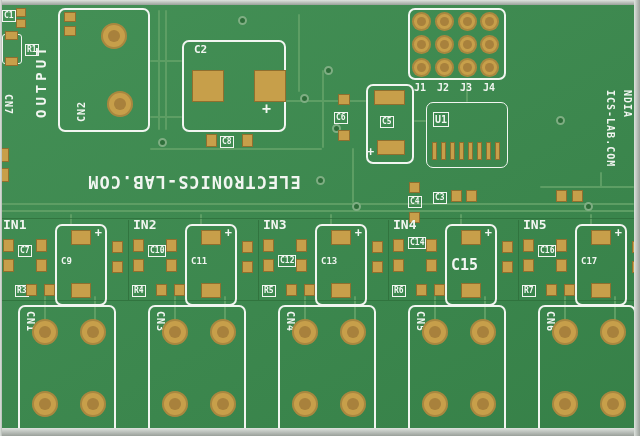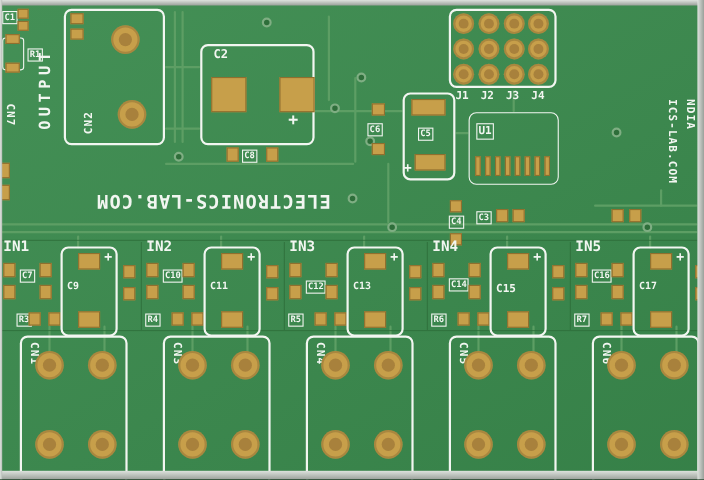--- a/index.html
+++ b/index.html
@@ -224,30 +224,30 @@
       <div class="plus" style="right:3px;top:0;font-size:12px">+</div>
     </div>
     <div class="p" style="left:112px;top:26px;width:11px;height:12px"></div>
     <div class="p" style="left:112px;top:46px;width:11px;height:12px"></div>
   </div>
 
   <div class="channel" style="left:390px">
     <div class="silk" style="left:3px;top:3px;font-size:13px">IN4</div>
     <div class="p" style="left:3px;top:24px;width:11px;height:13px"></div>
     <div class="p" style="left:3px;top:44px;width:11px;height:13px"></div>
-    <div class="silk box" style="left:18px;top:38px">C14</div>
+    <div class="silk box" style="left:18px;top:22px">C14</div>
     <div class="p" style="left:36px;top:24px;width:11px;height:13px"></div>
     <div class="p" style="left:36px;top:44px;width:11px;height:13px"></div>
     <div class="silk box" style="left:2px;top:70px">R6</div>
     <div class="p" style="left:26px;top:69px;width:11px;height:12px"></div>
     <div class="p" style="left:44px;top:69px;width:11px;height:12px"></div>
     <div class="outline" style="left:55px;top:9px;width:52px;height:82px">
       <div class="p" style="left:14px;top:4px;width:20px;height:15px"></div>
       <div class="p" style="left:14px;top:57px;width:20px;height:15px"></div>
-      <div class="silk" style="left:4px;top:31px;font-size:10px">C15</div>
+      <div class="silk" style="left:4px;top:31px;font-size:15px">C15</div>
       <div class="plus" style="right:3px;top:0;font-size:12px">+</div>
     </div>
     <div class="p" style="left:112px;top:26px;width:11px;height:12px"></div>
     <div class="p" style="left:112px;top:46px;width:11px;height:12px"></div>
   </div>
 
   <div class="channel" style="left:520px">
     <div class="silk" style="left:3px;top:3px;font-size:13px">IN5</div>
     <div class="p" style="left:3px;top:24px;width:11px;height:13px"></div>
     <div class="p" style="left:3px;top:44px;width:11px;height:13px"></div>

